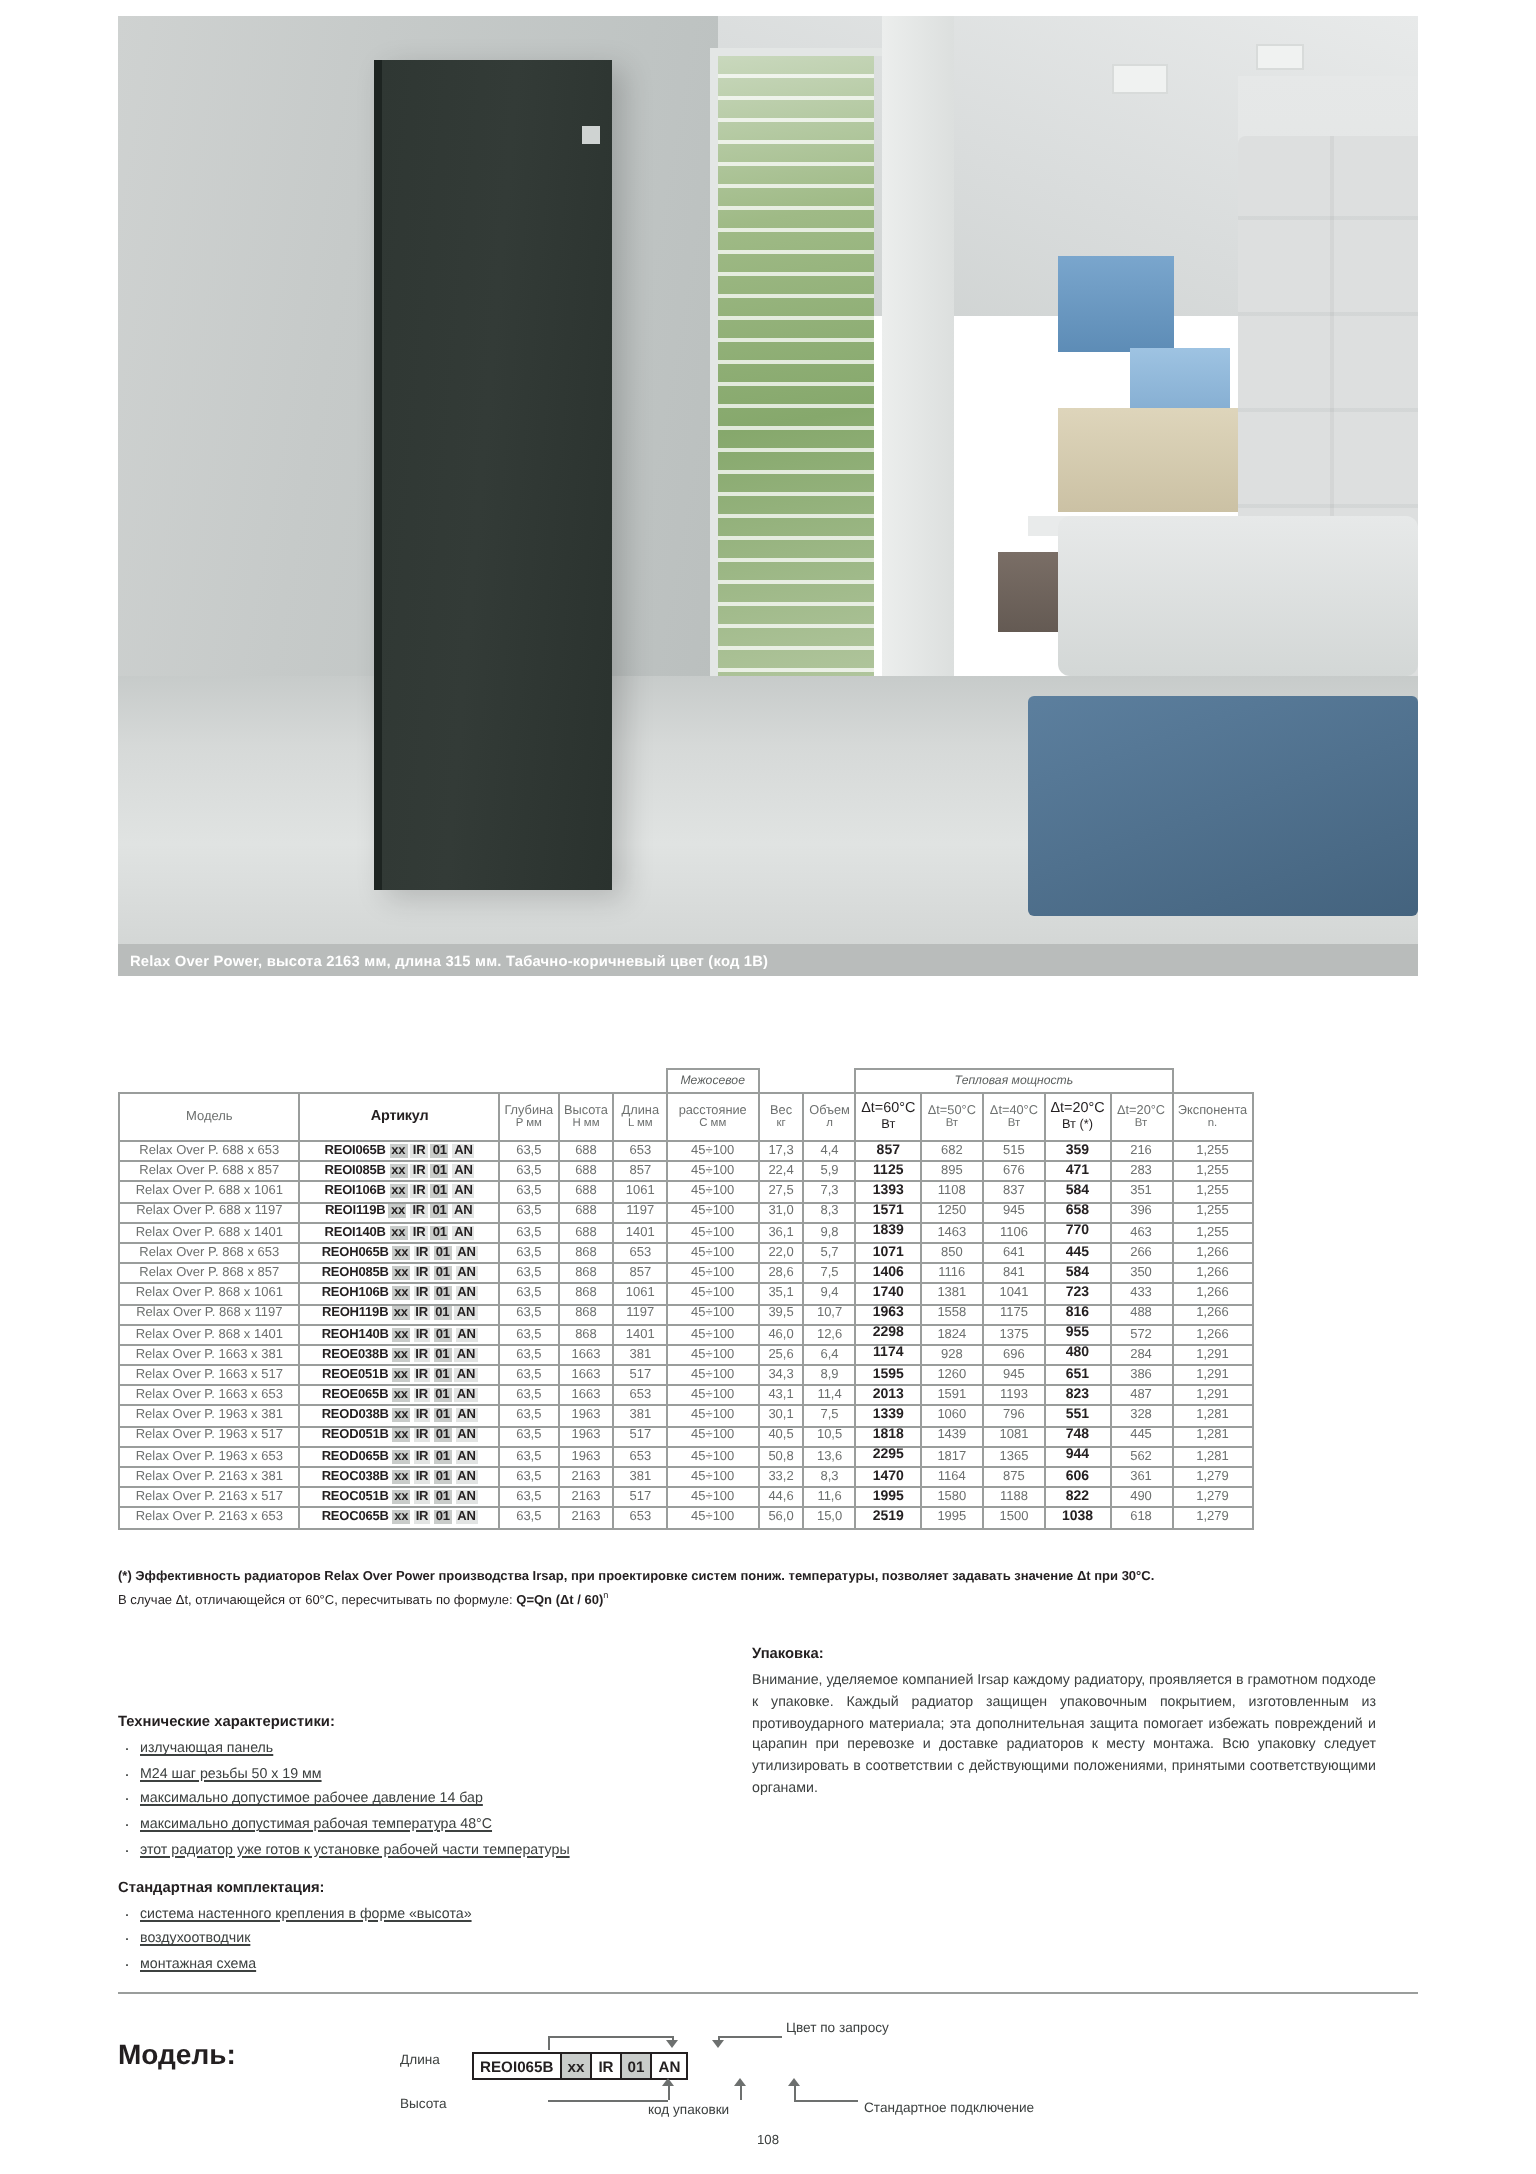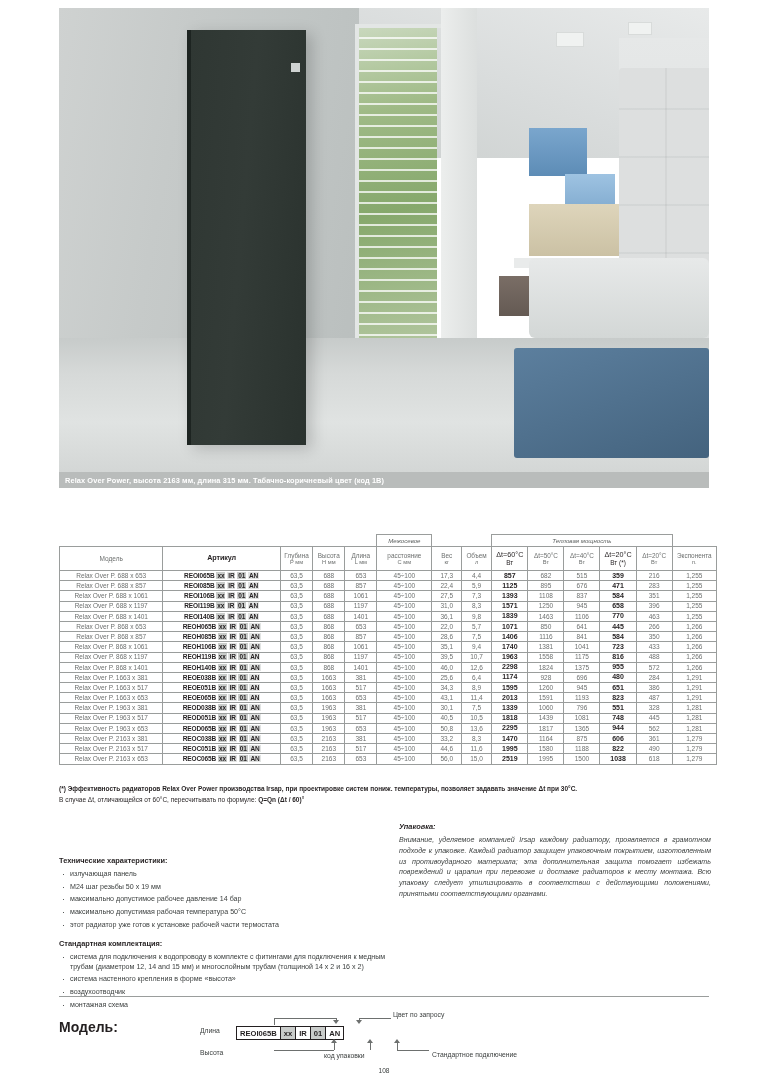--- a/index.html
+++ b/index.html
@@ -50,21 +50,21 @@
     background:#f0f2f1;border:1px solid #d8dbda;}
   .ph-lamp2{position:absolute;left:569px;top:14px;width:22px;height:11px;
     background:#f0f2f1;border:1px solid #d8dbda;}
 
   .caption{position:absolute;left:59px;top:472px;width:650px;height:16px;
     background:#b9bcbb;color:#ffffff;font-size:7.4px;font-weight:bold;
     display:flex;align-items:center;padding-left:6px;box-sizing:border-box;letter-spacing:.1px;}
 
   
   .tblwrap{position:absolute;left:59px;top:534px;width:650px;}
-  table.spec{border-collapse:collapse;width:658px;font-size:6.4px;color:#5b5f5e;}
+  table.spec{border-collapse:collapse;width:568px;font-size:6.4px;color:#5b5f5e;}
   table.spec th,table.spec td{border:.6px solid #9a9d9c;padding:0;text-align:center;
     line-height:1.15;white-space:nowrap;}
   .hd-top{height:11px;font-size:6.1px;font-weight:normal;font-style:italic;color:#5b5f5e;border:none!important;}
   .hd-top.bl{border-left:.6px solid #9a9d9c!important;border-right:.6px solid #9a9d9c!important;border-top:.6px solid #9a9d9c!important;}
   .hdmain{font-weight:normal;font-size:6.8px;color:#5b5f5e;height:23px;vertical-align:middle;}
   .hdmain b{font-weight:normal;color:#231f20;font-size:7.2px;}
   .hdsub{display:block;font-size:5.7px;color:#6d706f;}
   .hdmain .u1{display:block;font-size:6.4px;}
   .hdmain.strong{color:#231f20;font-weight:bold;}
   .c-model{width:105px;text-align:left;padding-left:4px;color:#6d706f;font-size:6.5px;}
@@ -82,24 +82,24 @@
   tr.row td{font-size:6.5px;}
 
   
   .note{position:absolute;left:59px;top:784px;width:655px;font-size:6.5px;line-height:1.55;color:#231f20;}
   .note b{font-weight:bold;}
   .note .l1{font-weight:bold;}
   .note sup{font-size:4.6px;vertical-align:super;}
 
   
   .colL{position:absolute;left:59px;top:856px;width:330px;font-size:7.1px;color:#3d4140;}
-  .colR{position:absolute;left:399px;top:822px;width:312px;font-size:7.1px;color:#3d4140;font-style:italic;}
+  .colR{position:absolute;left:376px;top:822px;width:312px;font-size:7.1px;color:#3d4140;}
   .h4{font-weight:bold;color:#231f20;font-size:7.4px;margin:0 0 4px 0;}
   ul.bl{list-style:none;margin:0 0 9px 0;padding:0;}
-  ul.bl li{position:relative;padding-left:11px;margin-bottom:2.6px;line-height:1.42;}
+  ul.bl li{position:relative;padding-left:11px;margin-bottom:2.6px;line-height:1.42;text-decoration:underline;}
   ul.bl li:before{content:"·";position:absolute;left:3px;top:-1px;font-size:9px;color:#3d4140;}
   .just{text-align:justify;line-height:1.52;margin:0;}
 
   
   .hr{position:absolute;left:59px;top:996px;width:650px;height:1px;background:#9a9d9c;}
   .mdl{position:absolute;left:59px;top:1008px;width:650px;height:60px;}
   .mdl-title{position:absolute;left:0;top:11px;font-size:14px;font-weight:bold;color:#231f20;}
   .code{position:absolute;left:177px;top:18px;display:flex;align-items:stretch;border:1px solid #231f20;
     font-size:7.6px;font-weight:bold;color:#231f20;height:12px;}
   .code span{display:flex;align-items:center;padding:0 3px;border-right:1px solid #231f20;}
@@ -516,26 +516,25 @@
   <div class="l1">(*) Эффективность радиаторов Relax Over Power производства Irsap, при проектировке систем пониж. температуры, позволяет задавать значение Δt при 30°C.</div>
   <div><span>В случае Δt, отличающейся от 60°C, пересчитывать по формуле: </span><b>Q=Qn (Δt / 60)</b><sup>n</sup></div>
 </div>
 
 <div class="colL">
   <p class="h4">Технические характеристики:</p>
   <ul class="bl" id="tech-list">
       <li>излучающая панель</li>
       <li>М24 шаг резьбы 50 x 19 мм</li>
       <li>максимально допустимое рабочее давление 14 бар</li>
-      <li>максимально допустимая рабочая температура 50°C</li>
-      <li>этот радиатор уже готов к установке рабочей части термостата</li>
+      <li>максимально допустимая рабочая температура 48°C</li>
+      <li>этот радиатор уже готов к установке рабочей части температуры</li>
     </ul>
   <p class="h4">Стандартная комплектация:</p>
   <ul class="bl" id="std-list">
-      <li>система для подключения к водопроводу в комплекте с фитингами для подключения к медным трубам  (диаметром 12, 14 and 15 мм) и многослойным трубам (толщиной 14 x 2 и 16 x 2)</li>
       <li>система настенного крепления в форме «высота»</li>
       <li>воздухоотводчик</li>
       <li>монтажная схема</li>
     </ul>
 </div>
 
 <div class="colR">
   <p class="h4">Упаковка:</p>
   <p class="just">Внимание, уделяемое компанией Irsap каждому радиатору, проявляется в грамотном подходе к упаковке. Каждый радиатор защищен упаковочным покрытием, изготовленным из противоударного материала; эта дополнительная защита помогает избежать повреждений и царапин при перевозке и доставке радиаторов к месту монтажа. Всю упаковку следует утилизировать в соответствии с действующими положениями, принятыми соответствующими органами.</p>
 </div>

